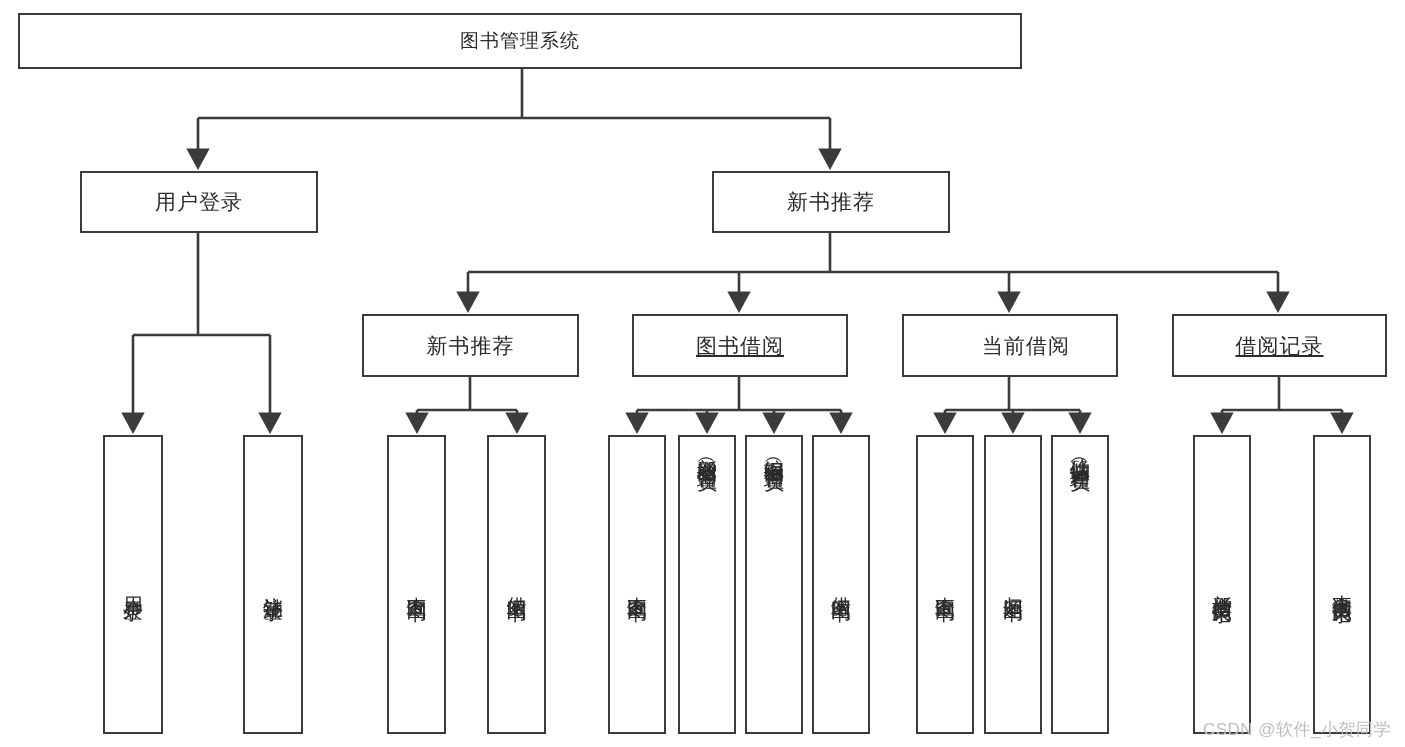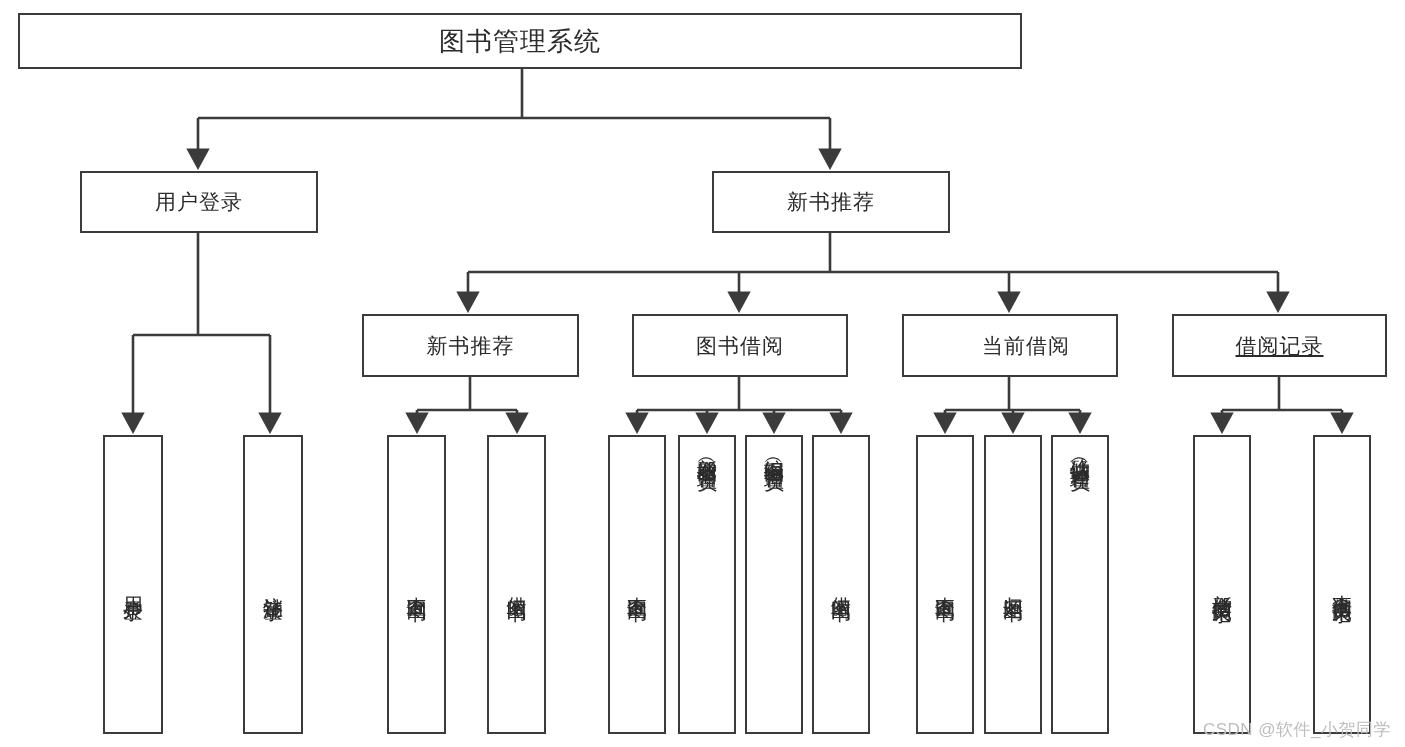--- a/index.html
+++ b/index.html
@@ -34,21 +34,21 @@
     background: #ffffff;
     display: flex;
     align-items: center;
     justify-content: center;
     color: #2b2b2b;
     font-size: 21px;
     letter-spacing: 1px;
     z-index: 2;
   }
   .node.root {
-    font-size: 26px;
+    font-size: 19px;
   }
   .node.level2 {
     font-size: 21px;
   }
   .node.leaf {
     font-size: 20px;
     align-items: flex-start;
     justify-content: center;
     padding-top: 6px;
   }
@@ -142,21 +142,21 @@
   </div>
 
   <div class="node level2" style="left:712px; top:171px; width:238px; height:62px;">
     <span class="htext">新书推荐</span>
   </div>
 
   <div class="node level2" style="left:362px; top:314px; width:217px; height:63px;">
     <span class="htext">新书推荐</span>
   </div>
 
-  <div class="node level2" style="left:632px; top:314px; width:216px; height:63px;">
+  <div class="node level2" style="left:632px; top:314px; width:216px; height:63px;text-decoration:underline;">
     <span class="htext">图书借阅</span>
   </div>
 
   <div class="node level2" style="left:902px; top:314px; width:216px; height:63px;padding-left:32px;">
     <span class="htext">当前借阅</span>
   </div>
 
   <div class="node level2" style="left:1172px; top:314px; width:215px; height:63px;text-decoration:underline;">
     <span class="htext">借阅记录</span>
   </div>

